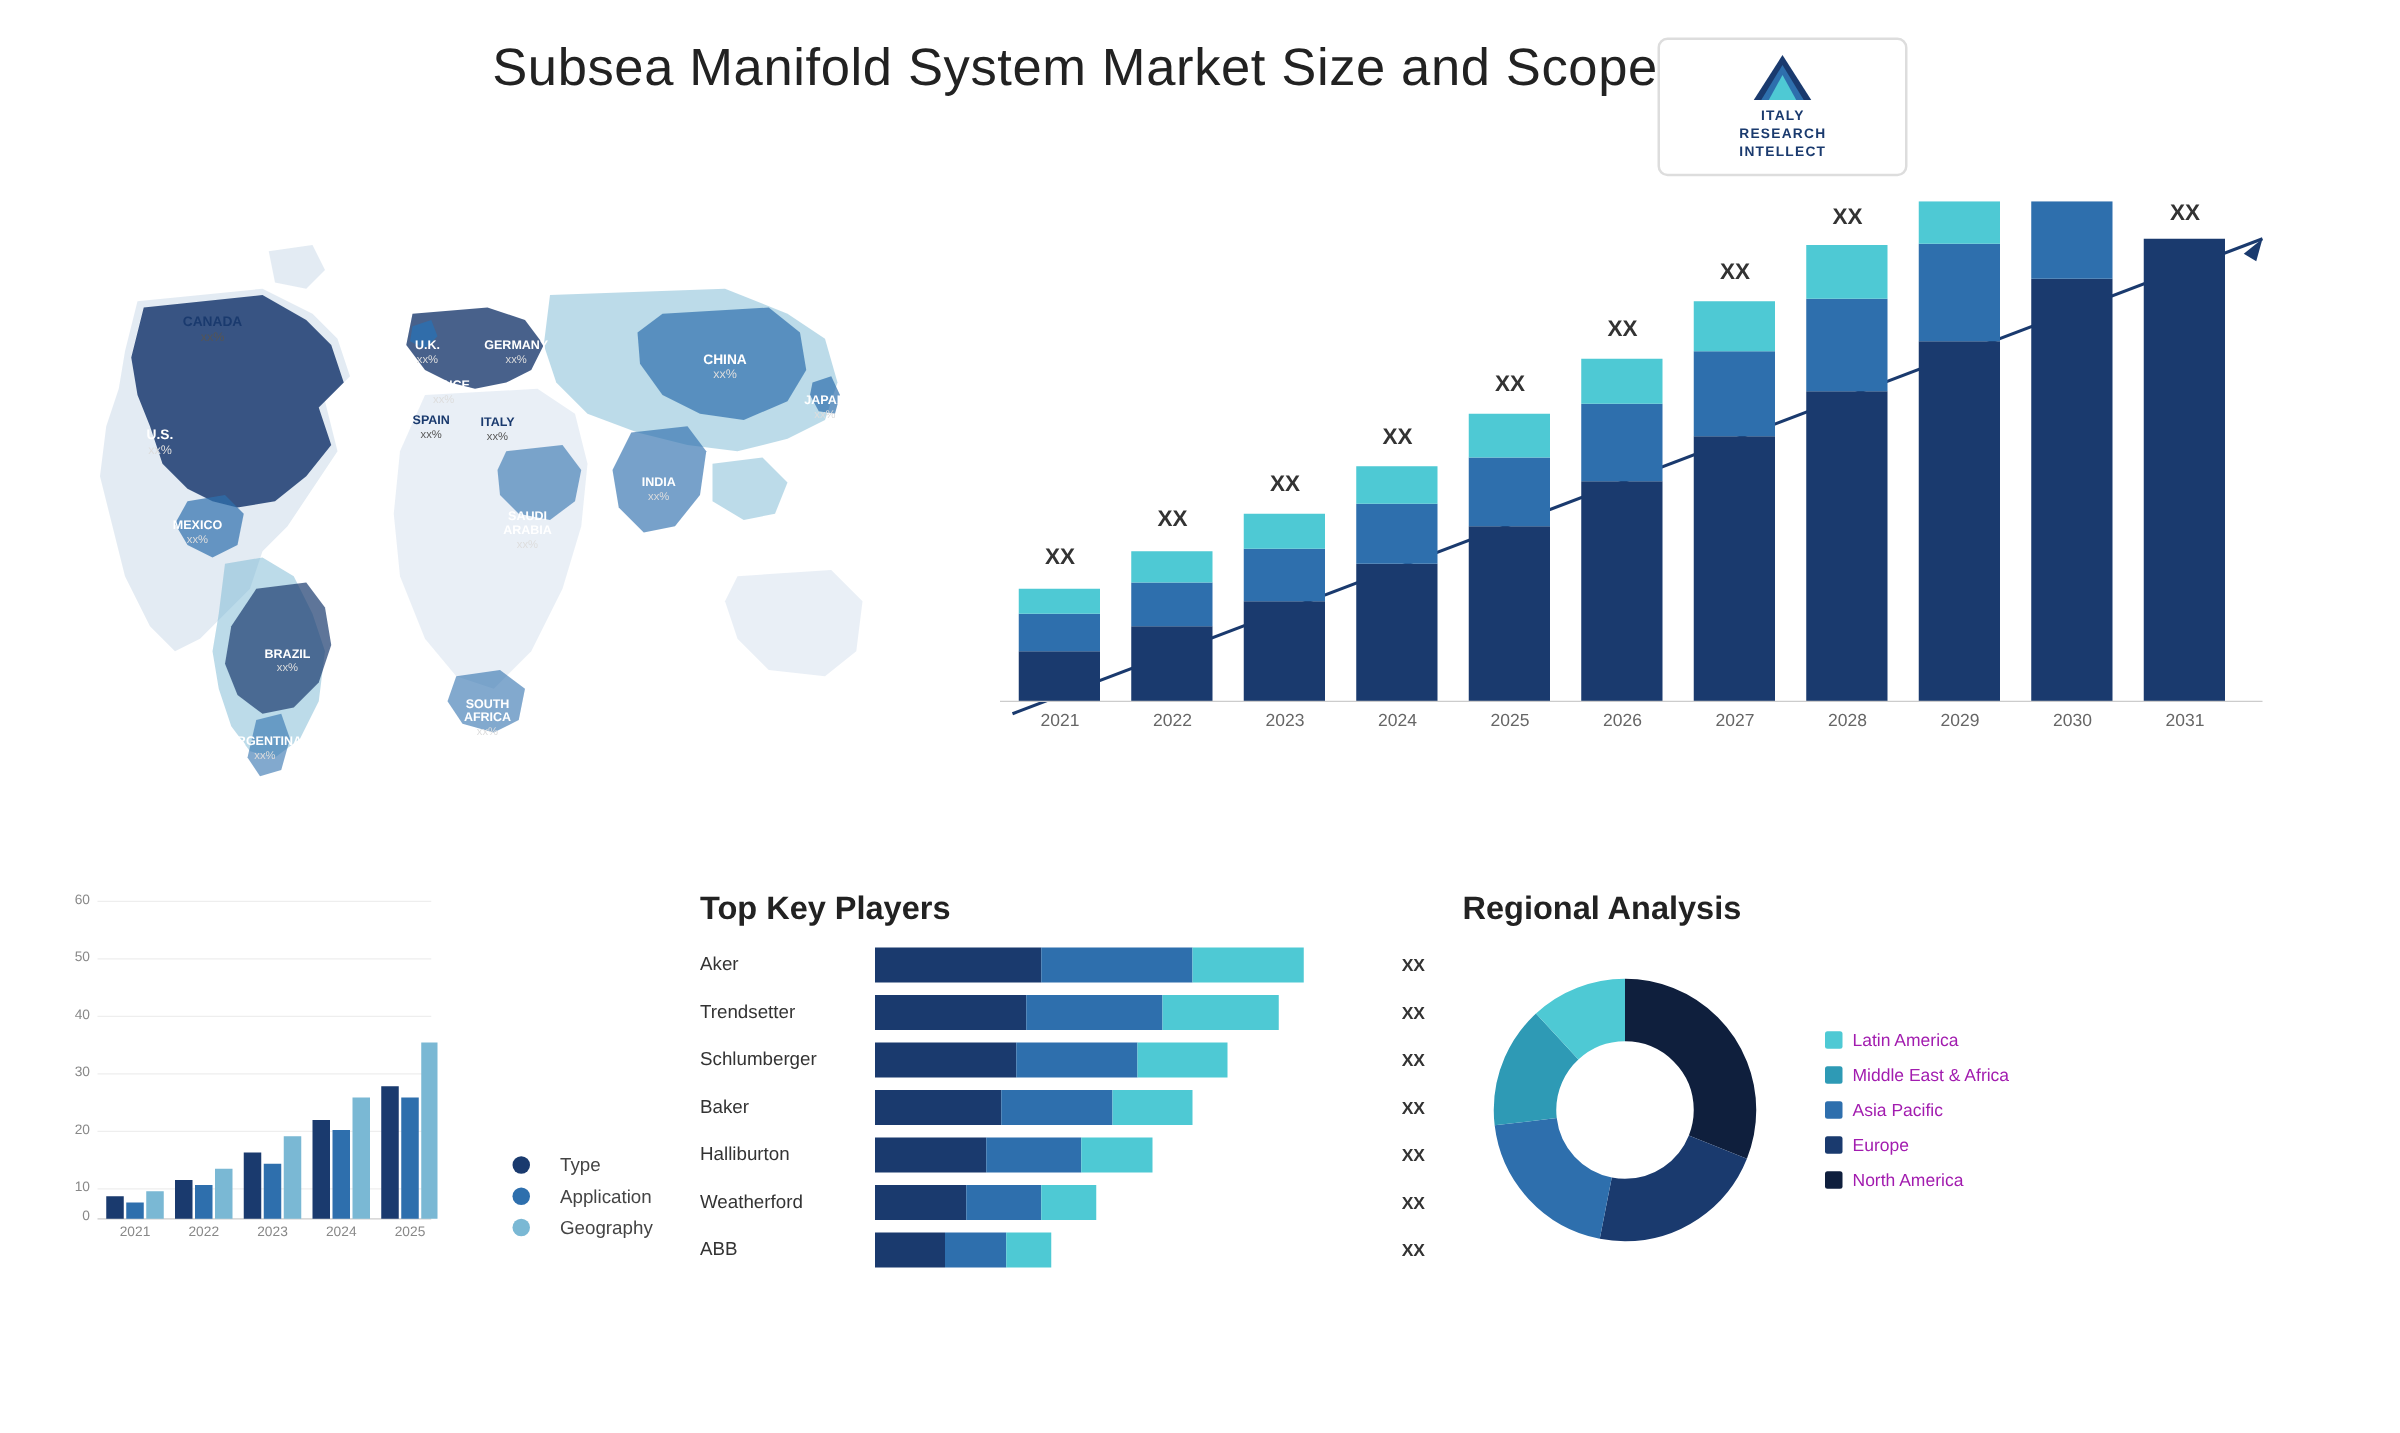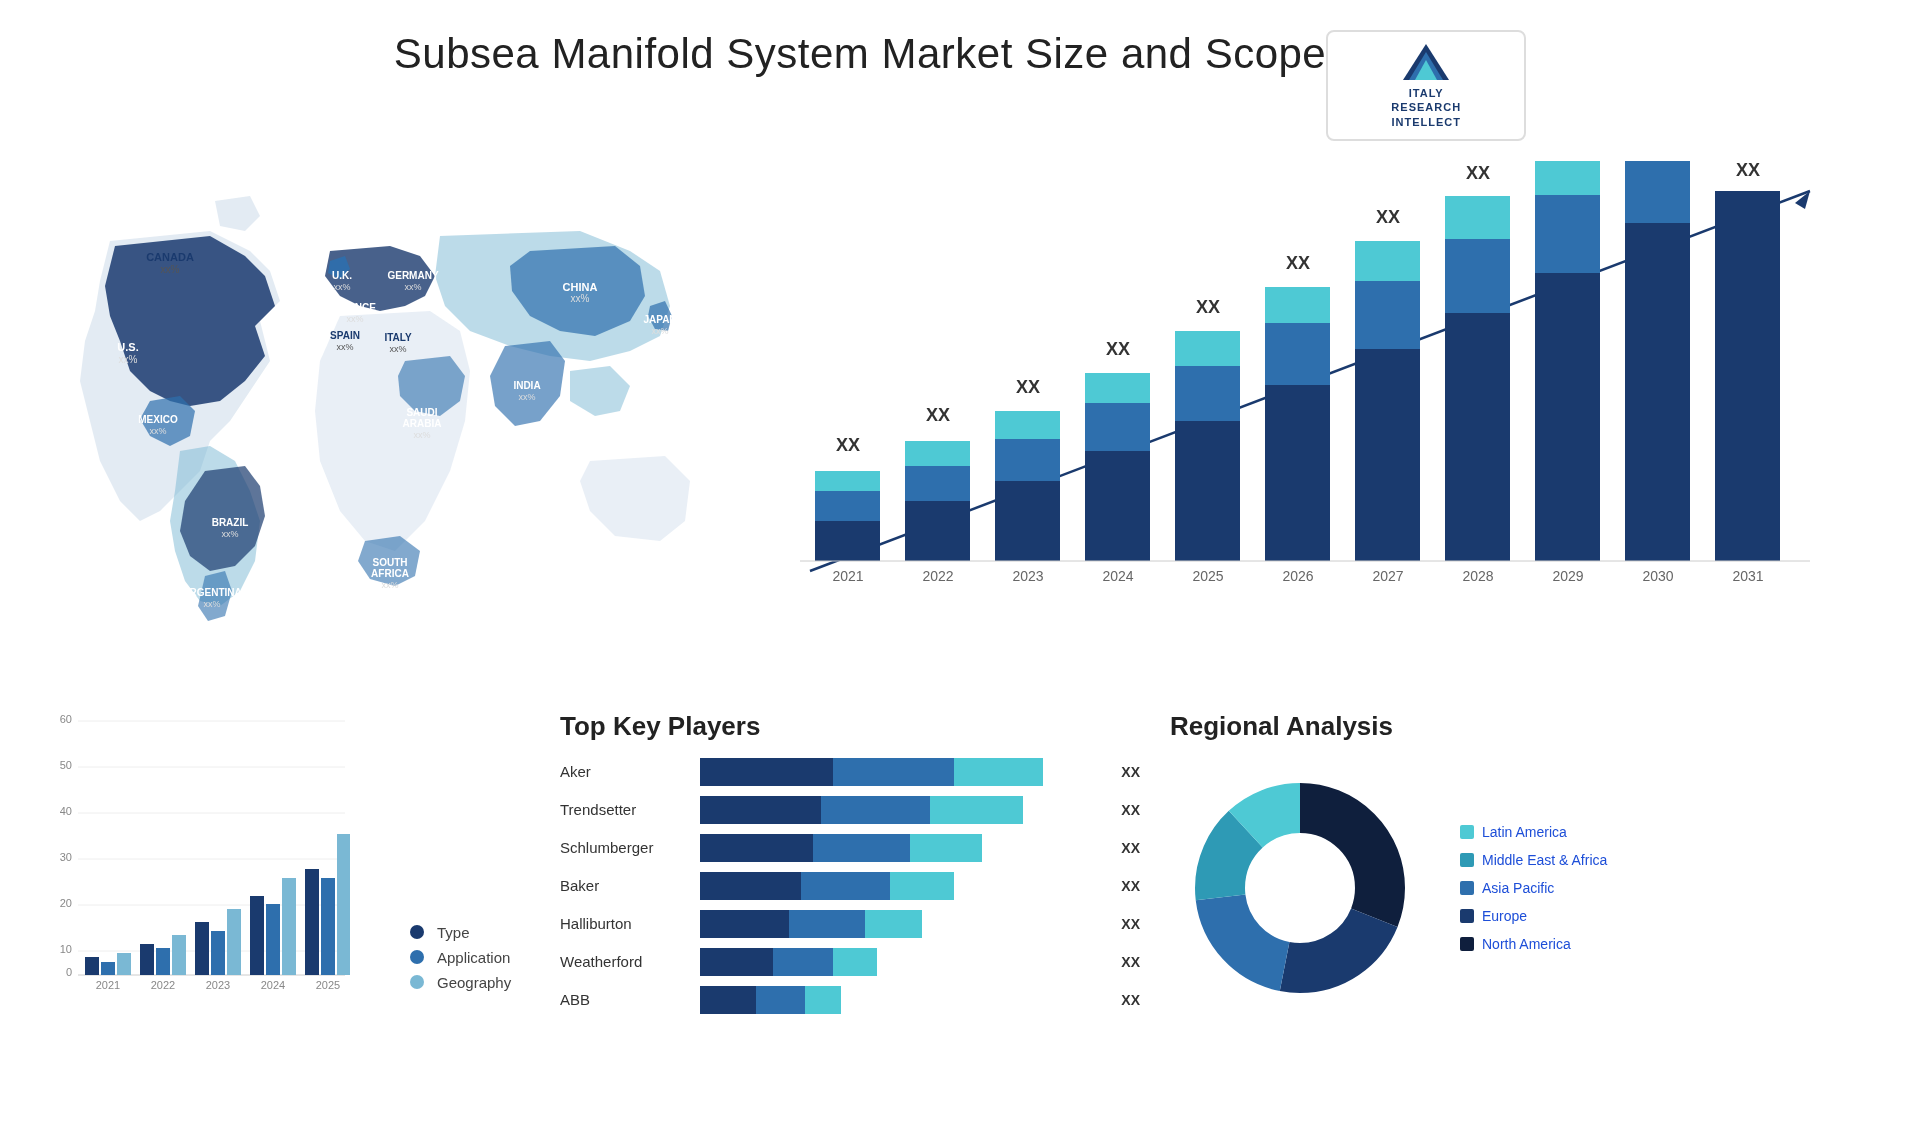--- a/index.html
+++ b/index.html
@@ -90,21 +90,21 @@
     .seg-legend {
       display: flex;
       flex-direction: column;
       gap: 8px;
       margin-top: 10px;
       margin-left: 40px;
     }
     .seg-legend-item {
       display: flex;
       align-items: center;
-      gap: 13px;
+      gap: 24px;
       font-size: 15px;
       color: #444;
     }
     .legend-dot {
       width: 14px;
       height: 14px;
       border-radius: 50%;
     }
     
     .player-row {
@@ -153,21 +153,21 @@
     .regional-legend {
       display: flex;
       flex-direction: column;
       gap: 12px;
     }
     .regional-legend-item {
       display: flex;
       align-items: center;
       gap: 8px;
       font-size: 14px;
-      color: #1d4ed8;
+      color: #a21caf;
     }
     .legend-square {
       width: 14px;
       height: 14px;
       border-radius: 2px;
     }
     .source-text {
       font-size: 12px;
       color: #888;
       text-align: right;

